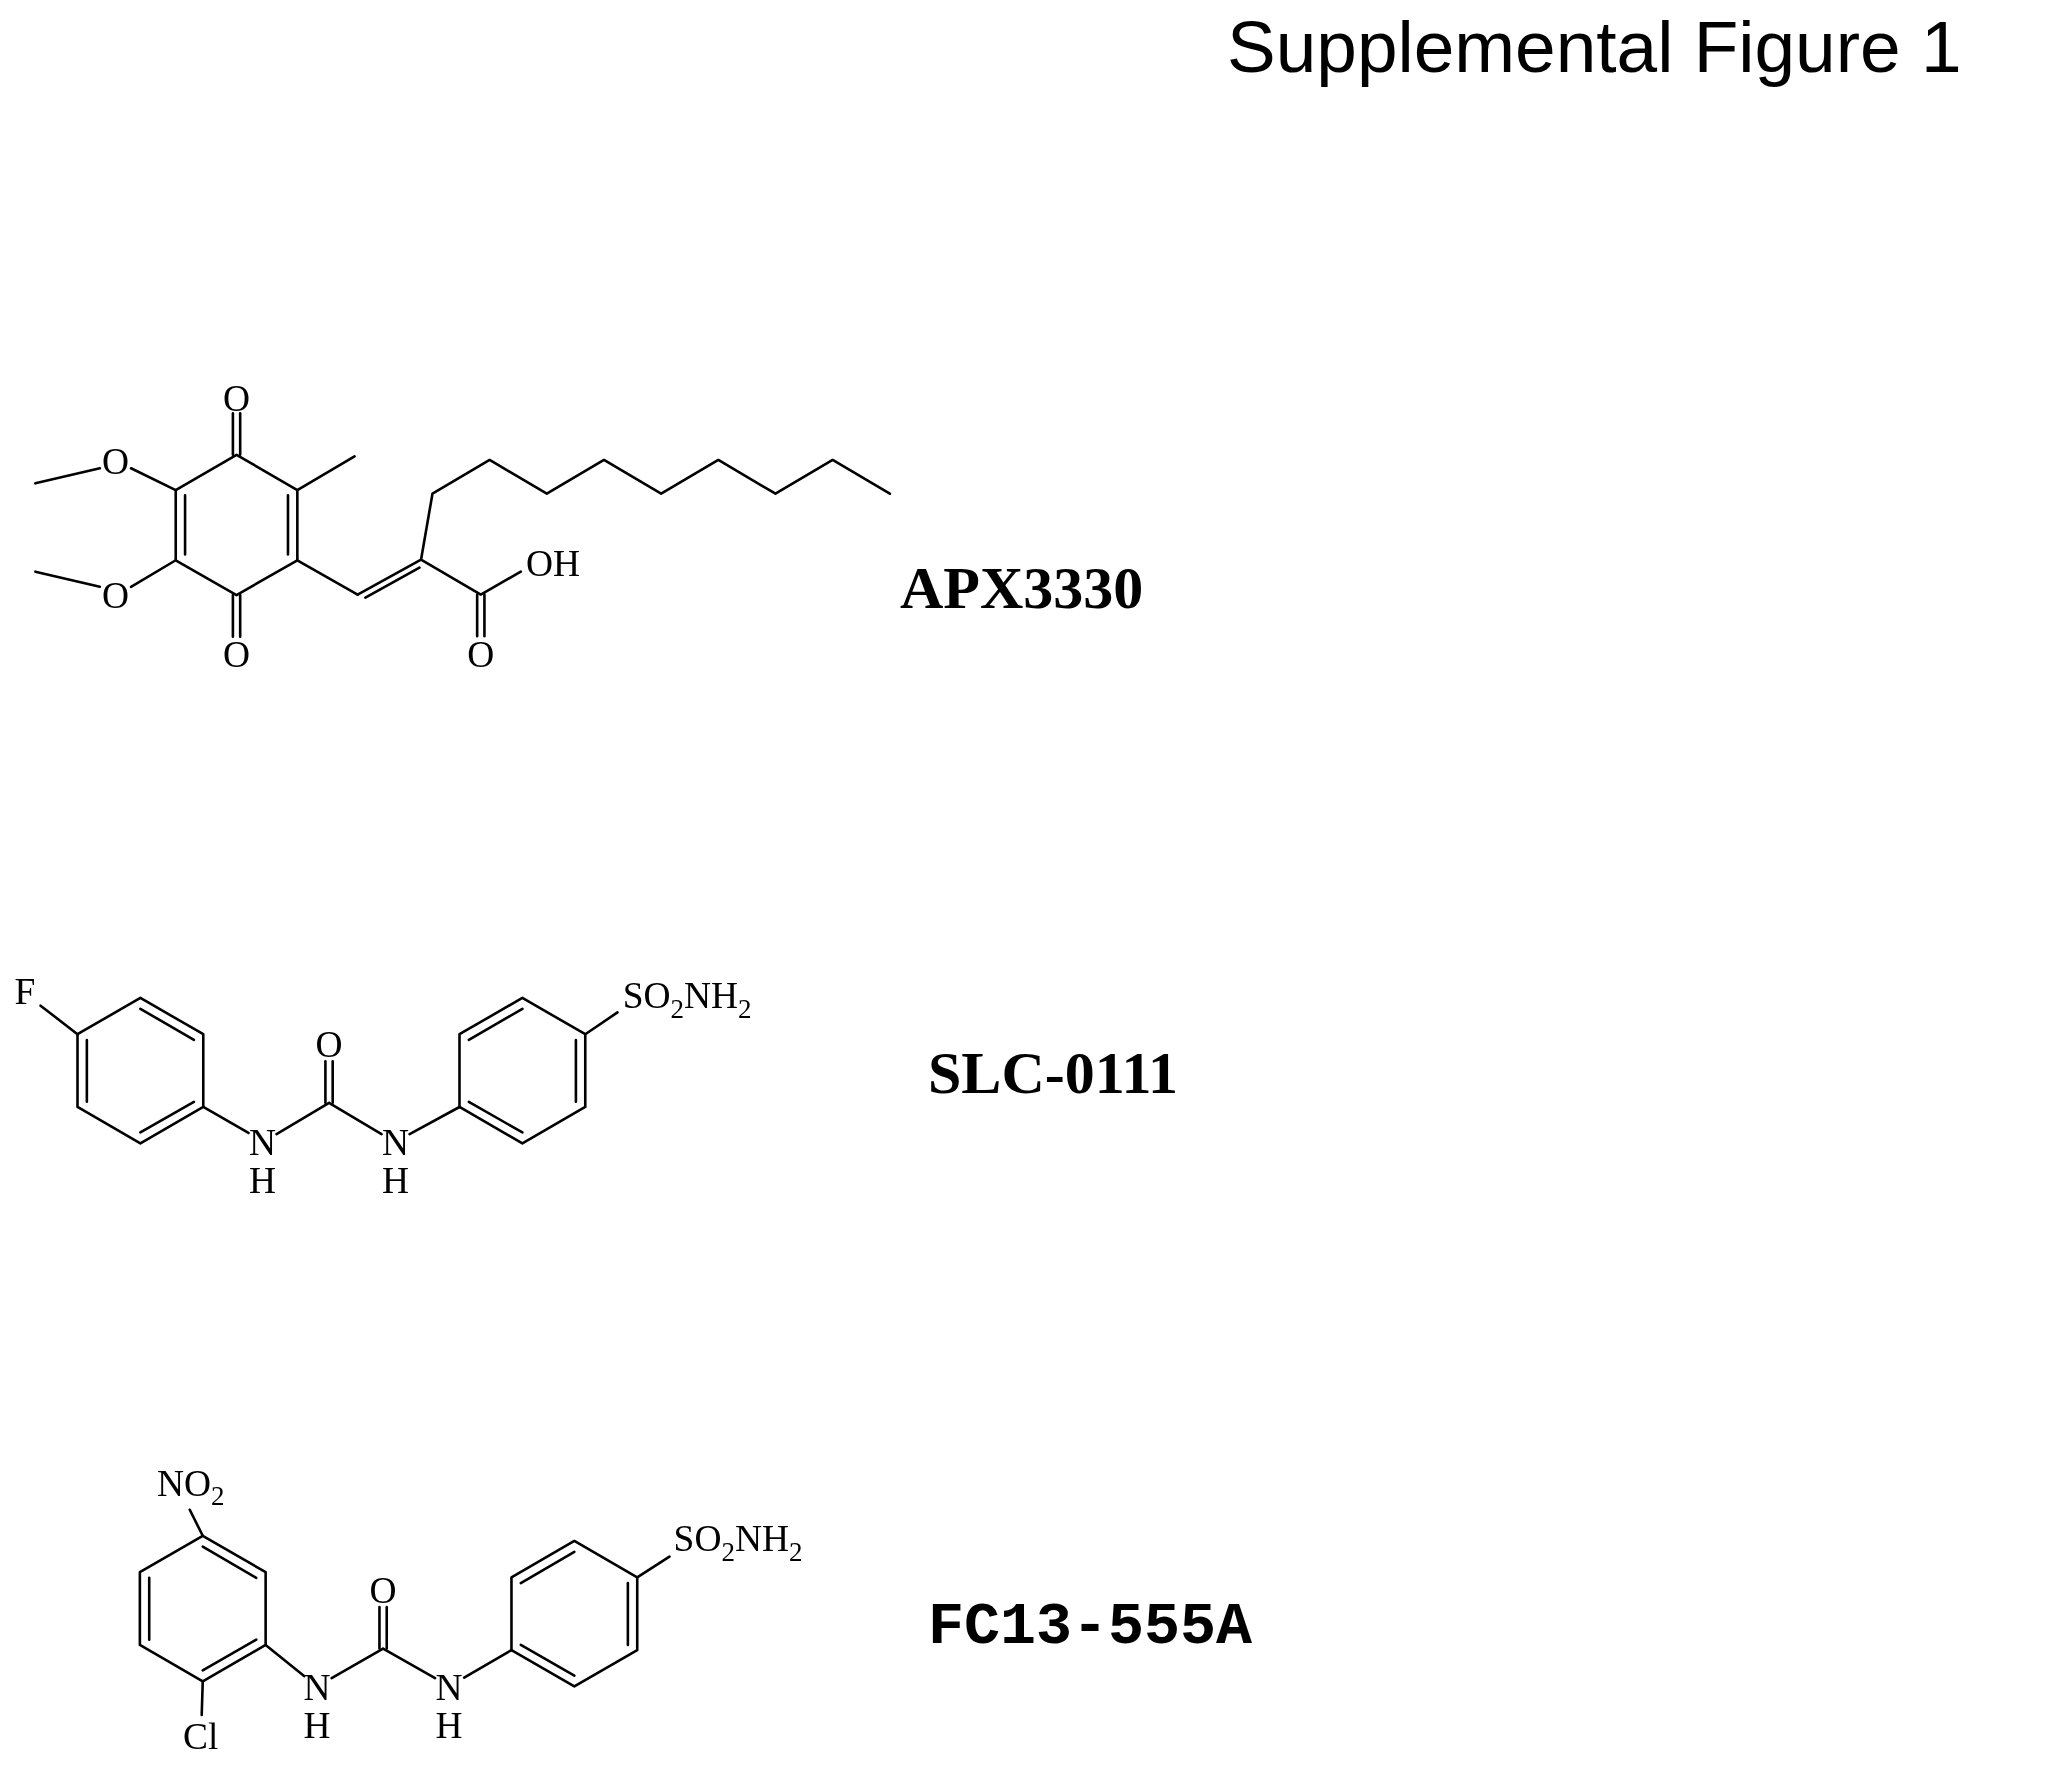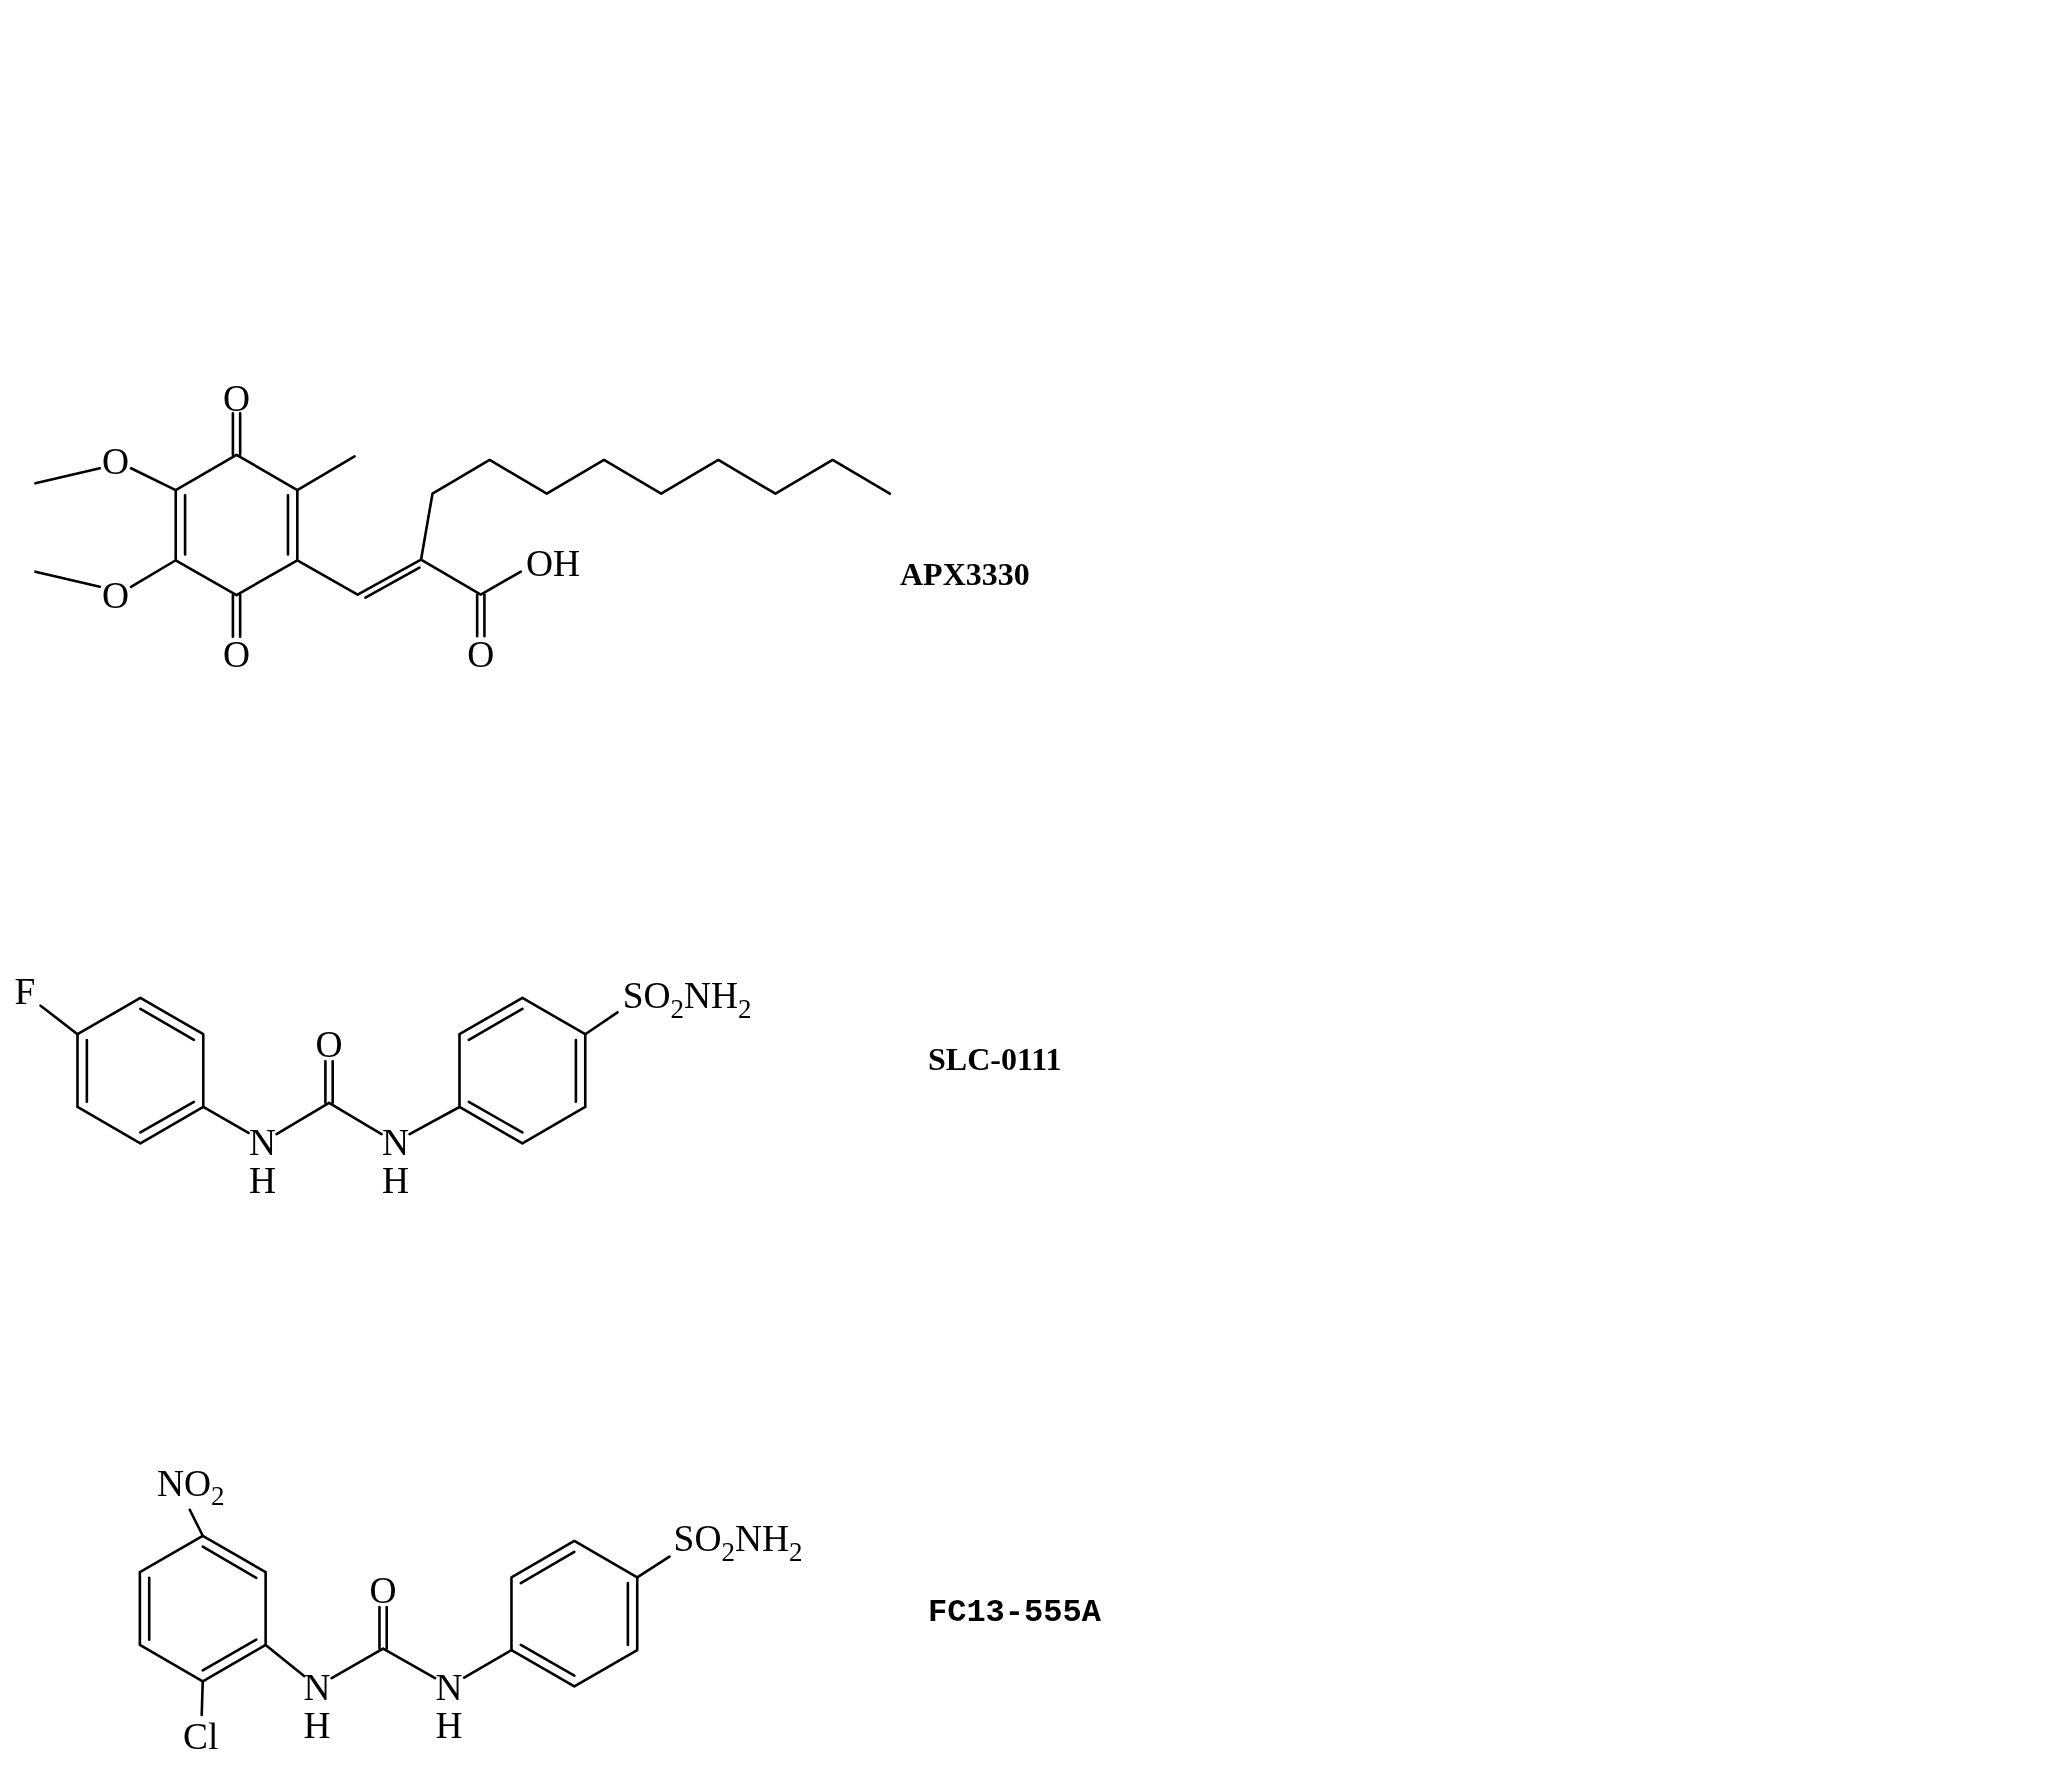--- a/index.html
+++ b/index.html
@@ -19,21 +19,21 @@
     font-family: "Liberation Sans", sans-serif;
     font-size: 73px;
     line-height: 1.1;
     white-space: nowrap;
     color: #000;
   }
   .cname {
     position: absolute;
     font-family: "Liberation Serif", serif;
     font-weight: 700;
-    font-size: 32px;
+    font-size: 60px;
     line-height: 1;
     white-space: nowrap;
     color: #000;
   }
   #cname-apx { left: 900px; top: 558px; }
   #cname-slc { left: 928px; top: 1043px; }
   #cname-fc  { left: 928px; top: 1597px; font-family: Liberation Mono, monospace; }
   svg.canvas { position: absolute; left: 0; top: 0; }
   .bond {
     stroke: #000000;
@@ -47,20 +47,21 @@
     font-family: "Liberation Serif", serif;
     font-size: 72px;
   }
   .sub { font-size: 52px; }
 </style>
 </head>
 <body>
 
 <div class="page">
 
+  <div class="fig-title">Supplemental Figure 1</div>
 
   <div class="cname" id="cname-apx">APX3330</div>
   <div class="cname" id="cname-slc">SLC-0111</div>
   <div class="cname" id="cname-fc">FC13-555A</div>
 
   <svg class="canvas" width="2066" height="1766" viewBox="0 0 3975 3398" xmlns="http://www.w3.org/2000/svg">
 
     <g>
       <path class="bond" d="M455 875 L572 943 L572 1078 L455 1145 L338 1078 L338 943 Z"></path>
       <path class="bond" d="M252 901 L338 943

